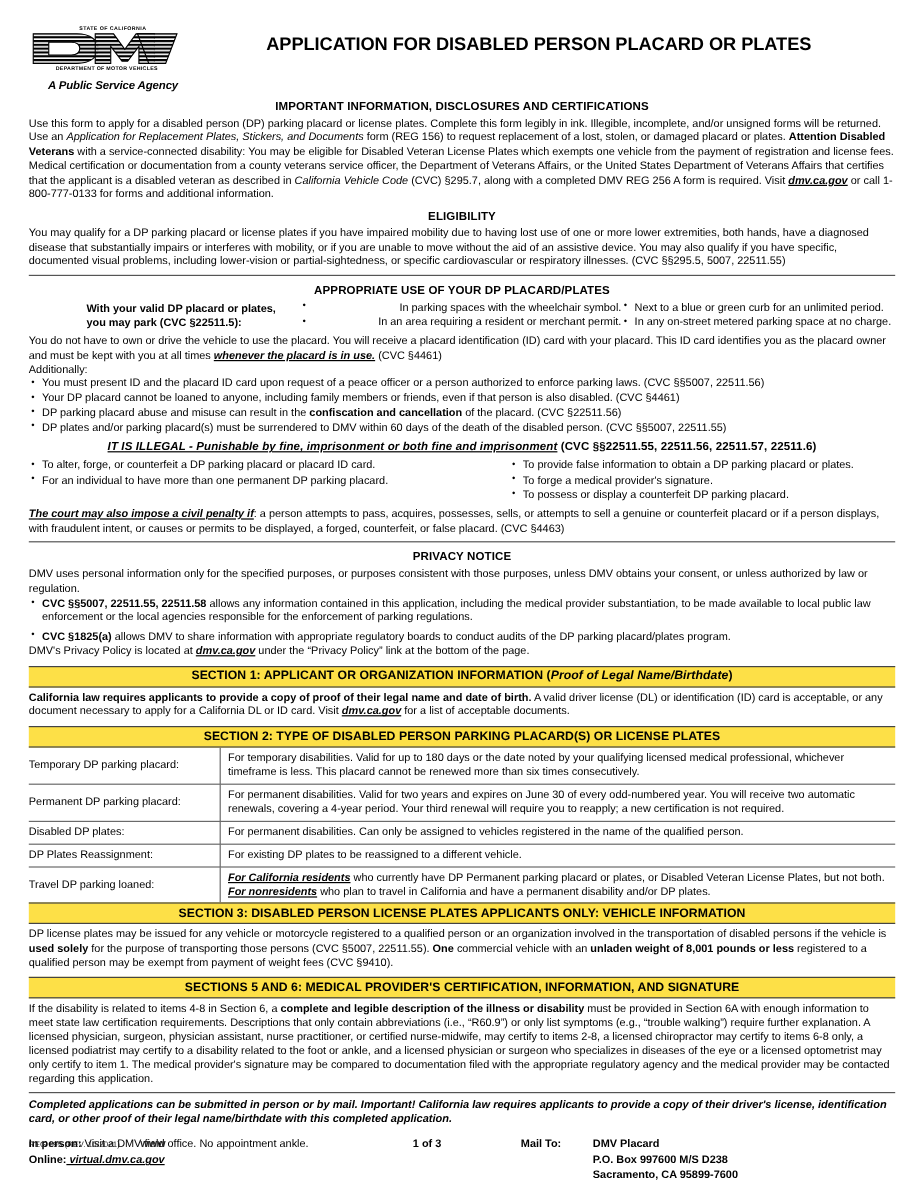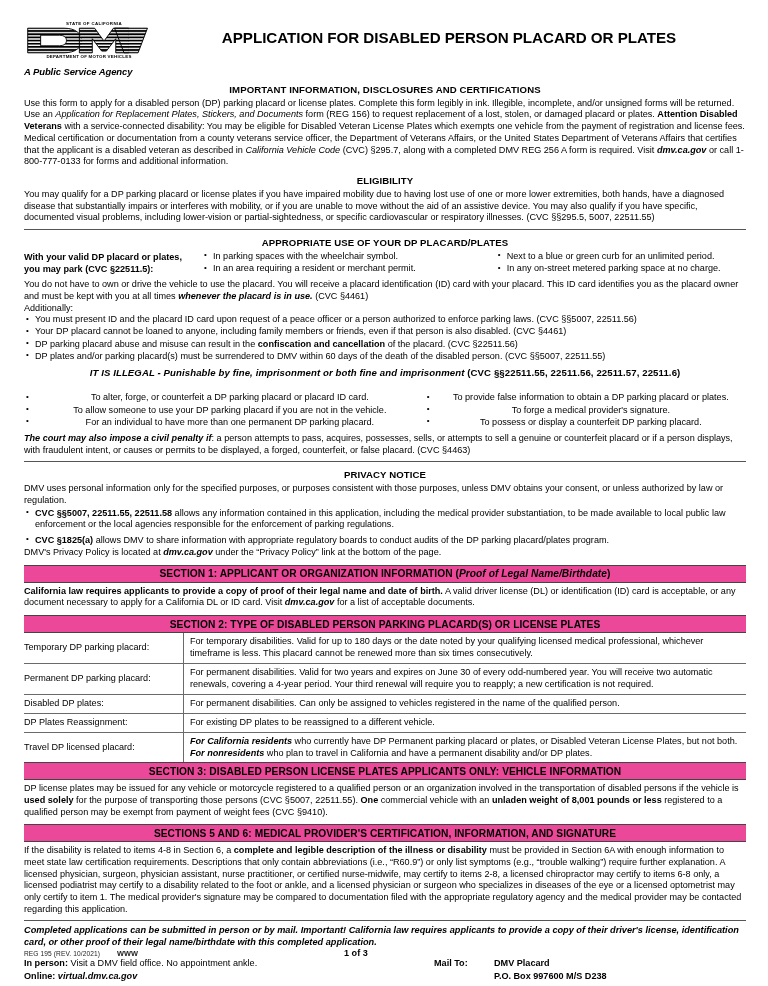--- a/index.html
+++ b/index.html
@@ -63,21 +63,21 @@
     width: 118px;
     margin-left: 6px;
     line-height: 1;
     margin-top: 1px;
   }
   .logo-tag {
     font-size: 9.5px;
     font-style: italic;
     font-weight: bold;
     margin-top: 6px;
-    margin-left: 0px;
+    margin-left: 16px;
     letter-spacing: -0.1px;
   }
   .header-right {
     flex: 1;
     padding-top: 10px;
   }
   .doc-title {
     font-size: 15.2px;
     font-weight: bold;
     text-align: center;
@@ -94,21 +94,21 @@
     letter-spacing: 0.1px;
   }
   p.body, .body {
     font-size: 9.1px;
     line-height: 1.285;
     margin: 0 0 0 0;
     text-align: left;
   }
   .b { font-weight: bold; }
   .i { font-style: italic; }
-  .bi { font-weight: bold; font-style: italic; }
+  .bi { font-weight: bold; font-style: italic; text-decoration: underline; }
 
   .rule {
     border: 0;
     border-top: 1.6px solid #555;
     margin: 5px 0 0 0;
     height: 0;
   }
 
   
   ul.bul {
@@ -126,49 +126,49 @@
   ul.bul > li:before {
     content: "\2022";
     position: absolute;
     left: 2px;
     top: -0.5px;
     font-size: 8px;
   }
   .two-col {
     display: flex;
     gap: 0px;
-    text-align: center;
   }
   .two-col > div { flex: 1 1 50%; }
   .two-col > div.colA { flex: 0 0 55.5%; }
   .two-col > div.colB { flex: 1 1 auto; }
 
   
   .park-row {
     display: flex;
     align-items: flex-start;
     margin-top: 2px;
+    margin-left: 48px;
   }
   .park-label {
     flex: 0 0 178px;
     font-size: 9.1px;
     font-weight: bold;
     line-height: 1.33;
   }
   .park-cols {
     flex: 1;
     display: flex;
   }
   .park-cols > div { }
-  .park-cols > div.pc1 { flex: 0 0 54%; }
+  .park-cols > div.pc1 { flex: 0 0 54%; text-align: right; }
   .park-cols > div.pc2 { flex: 1; }
 
   
   .band {
-    background: #ec4899;
+    background: #fde047;
     border-top: 1.7px solid #444;
     border-bottom: 1.7px solid #444;
     text-align: center;
     font-size: 10.2px;
     font-weight: bold;
     padding: 2.5px 0 2.5px 0;
     margin: 6px 0 0 0;
     letter-spacing: 0.05px;
   }
 
@@ -294,26 +294,25 @@
     </div>
     <p class="body" style="margin-top:4px"><span>You do not have to own or drive the vehicle to use the placard. You will receive a placard identification (ID) card with your placard. This ID card identifies you as the placard owner and must be kept with you at all times </span><span class="bi">whenever the placard is in use.</span><span> (CVC §4461)</span></p>
     <p class="body">Additionally:</p>
     <ul class="bul">
       <li><span>You must present ID and the placard ID card upon request of a peace officer or a person authorized to enforce parking laws. (CVC §§5007, 22511.56)</span><span class="b"></span><span></span></li>
       <li><span>Your DP placard cannot be loaned to anyone, including family members or friends, even if that person is also disabled. (CVC §4461)</span><span class="b"></span><span></span></li>
       <li><span>DP parking placard abuse and misuse can result in the </span><span class="b">confiscation and cancellation</span><span> of the placard. (CVC §22511.56)</span></li>
       <li><span>DP plates and/or parking placard(s) must be surrendered to DMV within 60 days of the death of the disabled person. (CVC §§5007, 22511.55)</span><span class="b"></span><span></span></li>
     </ul>
 
-    <div class="sec-title" style="margin:5px 0 14px 0"><span class="bi">IT IS ILLEGAL - Punishable by fine, imprisonment or both fine and imprisonment</span><span class="b"> (CVC §§22511.55, 22511.56, 22511.57, 22511.6)</span></div>
+    <div class="sec-title" style="margin:5px 0 4px 0"><span class="bi">IT IS ILLEGAL - Punishable by fine, imprisonment or both fine and imprisonment</span><span class="b"> (CVC §§22511.55, 22511.56, 22511.57, 22511.6)</span></div>
     <div class="two-col">
       <div class="colA">
         <ul class="bul">
           <li>To alter, forge, or counterfeit a DP parking placard or placard ID card.</li>
-          <li>To allow someone to use your DP parking placard if you are not in the vehicle.</li>
           <li>For an individual to have more than one permanent DP parking placard.</li>
         </ul>
       </div>
       <div class="colB">
         <ul class="bul">
           <li>To provide false information to obtain a DP parking placard or plates.</li>
           <li>To forge a medical provider's signature.</li>
           <li>To possess or display a counterfeit DP parking placard.</li>
         </ul>
       </div>
@@ -345,21 +344,21 @@
         </tr>
         <tr>
           <td class="lbl">Disabled DP plates:</td>
           <td class="val">For permanent disabilities. Can only be assigned to vehicles registered in the name of the qualified person.</td>
         </tr>
         <tr>
           <td class="lbl">DP Plates Reassignment:</td>
           <td class="val">For existing DP plates to be reassigned to a different vehicle.</td>
         </tr>
         <tr>
-          <td class="lbl">Travel DP licensed placard:</td>
+          <td class="lbl">Travel DP parking loaned:</td>
           <td class="val">
             <div><span class="bi">For California residents</span><span> who currently have DP Permanent parking placard or plates, or Disabled Veteran License Plates, but not both.</span></div>
             <div><span class="bi">For nonresidents</span><span> who plan to travel in California and have a permanent disability and/or DP plates.</span></div>
           </td>
         </tr>
       </tbody>
     </table>
 
     <div class="band" style="margin-top:0;border-top:1.7px solid #444">SECTION 3:  DISABLED PERSON LICENSE PLATES APPLICANTS ONLY: VEHICLE INFORMATION</div>
     <p class="body" style="margin-top:3px"><span>DP license plates may be issued for any vehicle or motorcycle registered to a qualified person or an organization involved in the transportation of disabled persons if the vehicle is </span><span class="b">used solely</span><span> for the purpose of transporting those persons (CVC §5007, 22511.55). </span><span class="b">One</span><span> commercial vehicle with an </span><span class="b">unladen weight of 8,001 pounds or less</span><span> registered to a qualified person may be exempt from payment of weight fees (CVC §9410).</span></p>

